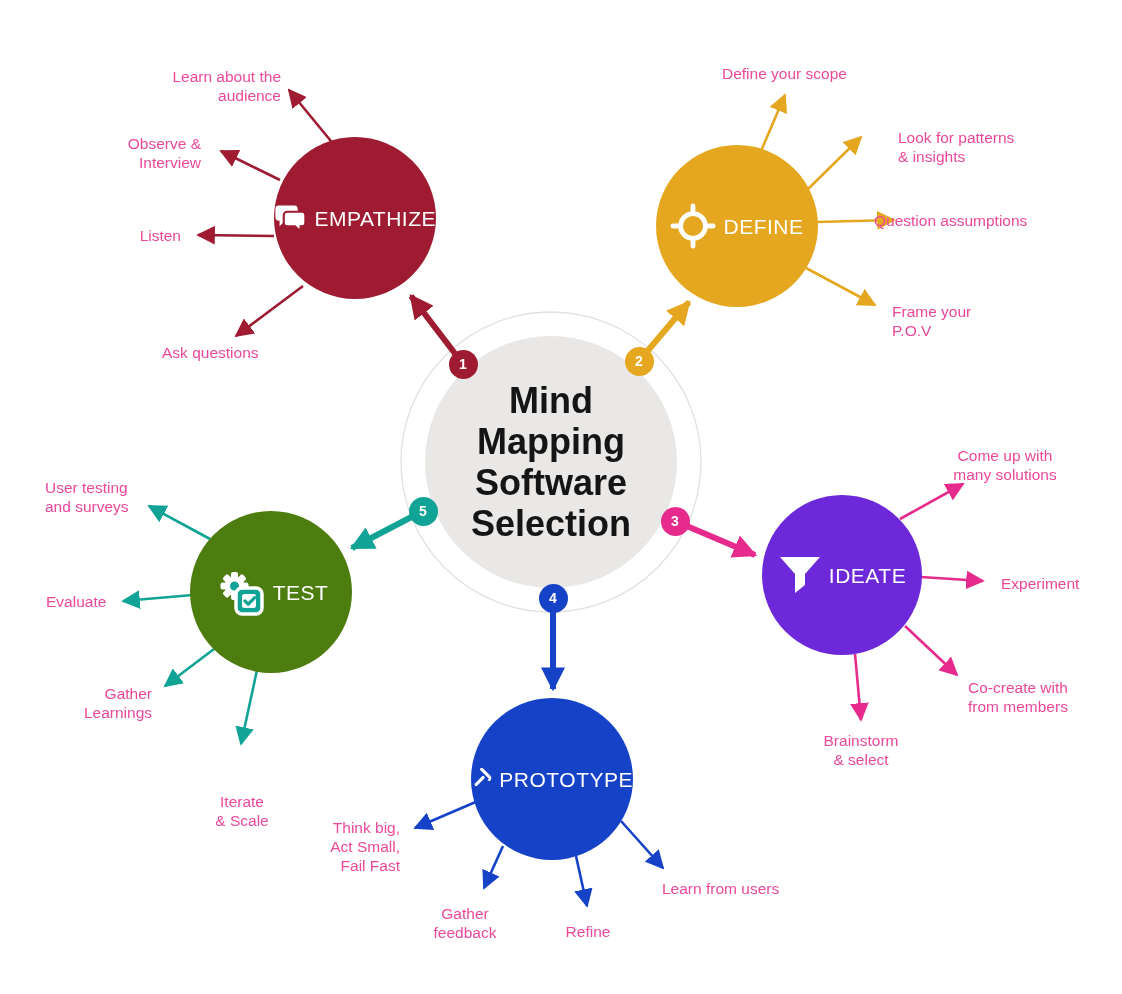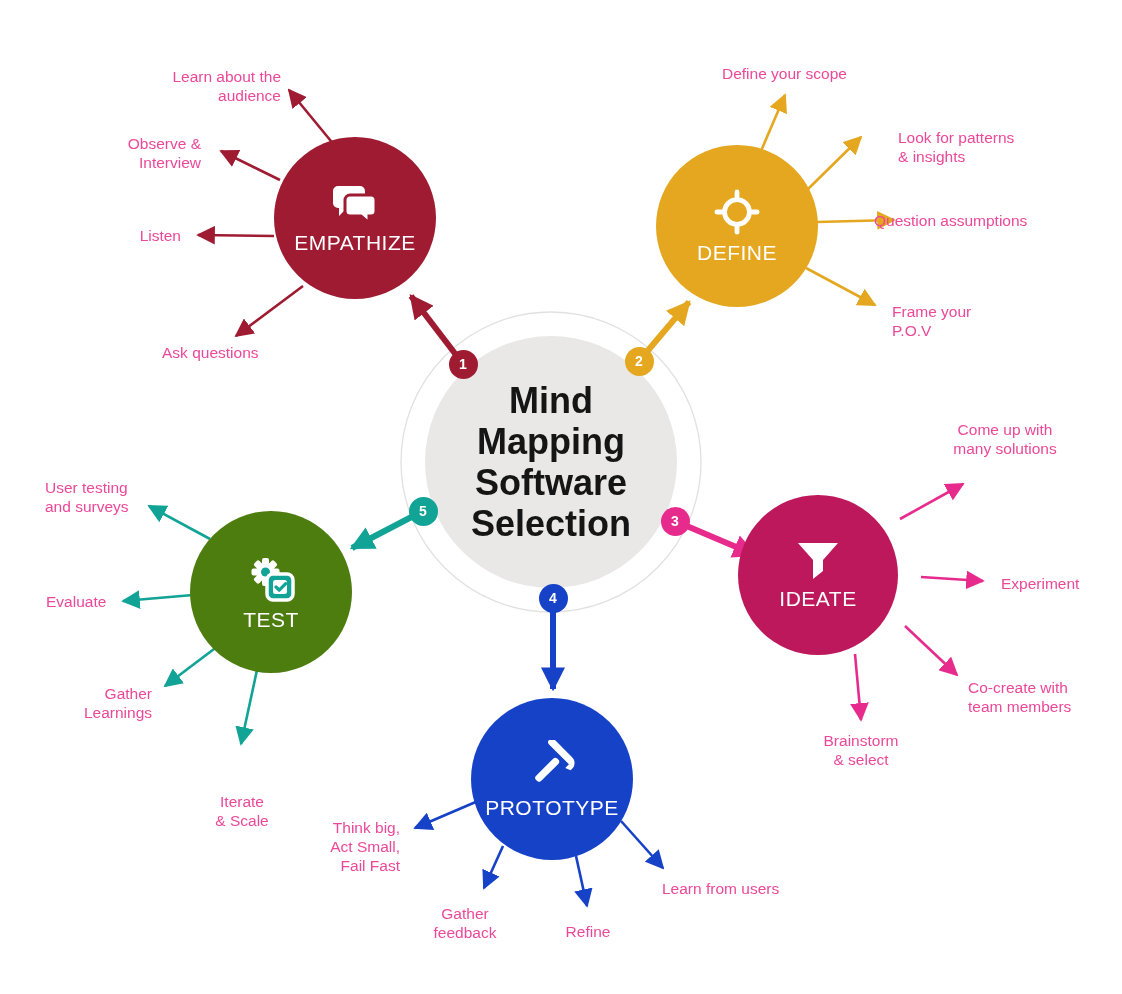--- a/index.html
+++ b/index.html
@@ -2,21 +2,21 @@
 <html><head>
 <meta charset="utf-8">
 <style>
   html,body{margin:0;padding:0;background:#fff;}
   .canvas{position:relative;width:1122px;height:994px;background:#fff;overflow:hidden;
           font-family:"Liberation Sans","DejaVu Sans",sans-serif;}
   .arrow-layer{position:absolute;left:0;top:0;width:1122px;height:994px;pointer-events:none;}
   .center-circle{position:absolute;left:425px;top:336px;width:252px;height:252px;border-radius:50%;
                  display:flex;align-items:center;justify-content:center;}
   .center-title{width:300px;text-align:center;font-weight:bold;font-size:36px;line-height:41px;color:#151515;}
-  .stage{position:absolute;width:162px;height:162px;border-radius:50%;display:flex;flex-direction:column;
+  .stage{position:absolute;width:162px;height:162px;border-radius:50%;display:flex;
          align-items:center;justify-content:center;gap:7px;}
   .stage-label{color:#fff;font-size:21px;letter-spacing:.5px;line-height:1;}
   .badge{position:absolute;width:29px;height:29px;border-radius:50%;display:flex;align-items:center;
          justify-content:center;color:#fff;font-size:14px;font-weight:bold;}
   .spoke{position:absolute;font-size:15.5px;line-height:19px;color:#ec4899;white-space:pre-line;}
   .t-r{text-align:right;}
   .t-c{text-align:center;transform:translateX(-50%);}
 </style>
 </head>
 <body>
@@ -114,21 +114,21 @@
         <circle cx="24" cy="24" r="13"></circle>
         <line x1="24" y1="3" x2="24" y2="8"></line>
         <line x1="24" y1="40" x2="24" y2="45"></line>
         <line x1="3" y1="24" x2="8" y2="24"></line>
         <line x1="40" y1="24" x2="45" y2="24"></line>
       </g>
     </svg>
     <div class="stage-label">DEFINE</div>
   </div>
 
-  <div class="stage" style="left: 738px; top: 495px; width: 160px; height: 160px; background: #be185d;">
+  <div class="stage" style="left: 762px; top: 495px; width: 160px; height: 160px; background: #6d28d9;">
     <svg width="44" height="40" viewBox="0 0 44 40">
       <path fill="#fff" d="M2,2 L42,2 L27,19 L27,30 L17,38 L17,19 Z"></path>
     </svg>
     <div class="stage-label">IDEATE</div>
   </div>
 
   <div class="stage" style="left: 471px; top: 698px; background: rgb(22, 66, 200);">
     <svg width="50" height="50" viewBox="0 0 48 48">
       <g transform="rotate(45 24 24)" fill="#fff">
         <path d="M8,5 h24 a8,8 0 0 1 8,10 l-5,2 v-5 h-27 a3,3 0 0 1 -3,-3 z"></path>
@@ -180,25 +180,25 @@
   <div class="spoke t-r" style="right:941px;top:226px;">Listen</div>
   <div class="spoke" style="left:162px;top:343px;">Ask questions</div>
 
   <div class="spoke" style="left:722px;top:64px;">Define your scope</div>
   <div class="spoke" style="left:876px;top:128px;margin-left:22px;">Look for patterns
 &amp; insights</div>
   <div class="spoke" style="left:874px;top:211px;">Question assumptions</div>
   <div class="spoke" style="left:892px;top:302px;">Frame your
 P.O.V</div>
 
-  <div class="spoke t-c" style="left:1005px;top:420px;">Come up with
+  <div class="spoke t-c" style="left:1005px;top:446px;">Come up with
 many solutions</div>
   <div class="spoke" style="left:1001px;top:574px;">Experiment</div>
   <div class="spoke" style="left:968px;top:678px;">Co-create with
-team members</div>
+from members</div>
   <div class="spoke t-c" style="left:861px;top:731px;">Brainstorm
 &amp; select</div>
 
   <div class="spoke t-r" style="right:722px;top:818px;">Think big,
 Act Small,
 Fail Fast</div>
   <div class="spoke t-c" style="left:465px;top:904px;">Gather
 feedback</div>
   <div class="spoke t-c" style="left:588px;top:922px;">Refine</div>
   <div class="spoke" style="left:662px;top:879px;">Learn from users</div>

